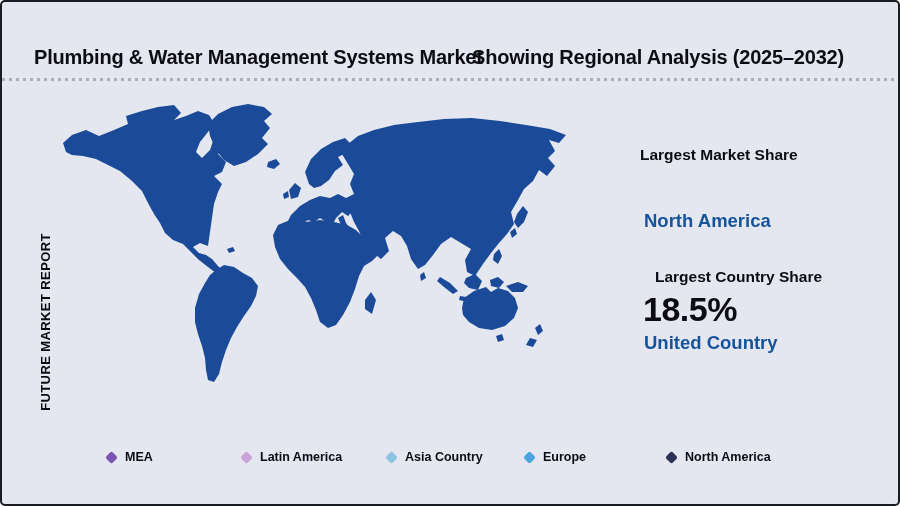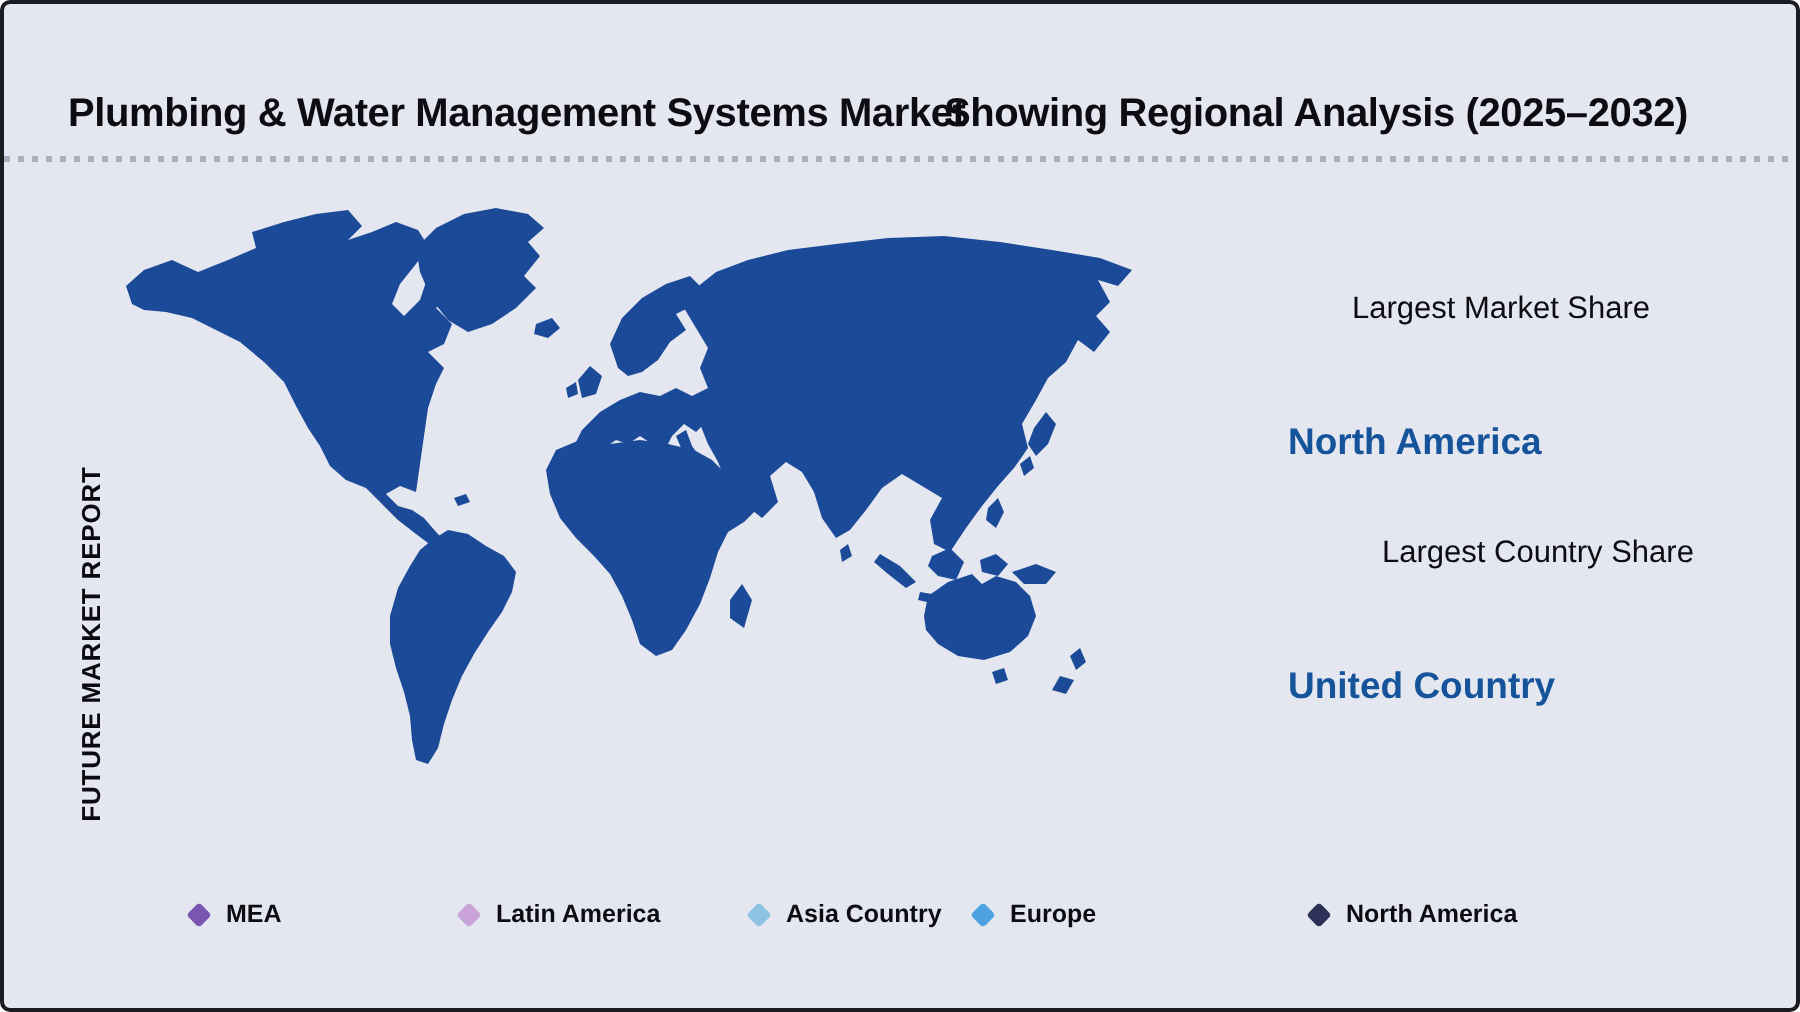--- a/index.html
+++ b/index.html
@@ -27,33 +27,33 @@
   }
   .watermark{
     position:absolute;left:-56px;top:312px;width:200px;height:16px;
     text-align:center;white-space:nowrap;
     transform:rotate(-90deg);
     font-size:13px;font-weight:bold;letter-spacing:0.4px;color:#0a0a10;
   }
   .map-wrap{position:absolute;left:60px;top:92px;width:560px;height:310px;}
   .map-wrap svg{display:block;}
   .map-wrap path{fill:#1b4a99;stroke:none;}
-  .stat-label{position:absolute;left:674px;font-size:15.5px;font-weight:normal;white-space:nowrap;}
+  .stat-label{position:absolute;left:638px;font-size:15.5px;font-weight:bold;white-space:nowrap;}
   .stat-value{position:absolute;left:641px;font-size:34px;font-weight:800;letter-spacing:-0.5px;white-space:nowrap;}
   .stat-region{position:absolute;left:642px;font-size:18.5px;font-weight:bold;color:#15549a;white-space:nowrap;}
   .lbl1{top:144px;} .val1{top:166px;} .reg1{top:208px;}
   .lbl2{top:266px;margin-left:15px;} .val2{top:288px;} .reg2{top:330px;}
   .legend-item{
-    position:absolute;top:448px;display:flex;align-items:center;gap:9px;
+    position:absolute;top:448px;display:flex;align-items:center;gap:9px;margin-left:12px;
   }
   .legend-marker{
     width:9px;height:9px;border-radius:2px;transform:rotate(45deg);flex:0 0 auto;
   }
   .legend-label{font-size:12.5px;font-weight:bold;white-space:nowrap;}
-  .li1{left:93px;} .li2{left:228px;justify-content:flex-end;} .li3{left:373px;} .li4{left:485px;} .li5{left:653px;}
+  .li1{left:93px;} .li2{left:228px;justify-content:flex-end;} .li3{left:373px;} .li4{left:511px;} .li5{left:653px;}
   .mk-mea{background:#7b55b2;}
   .mk-latam{background:#c9a3d9;}
   .mk-apac{background:#8fc3e4;}
   .mk-eu{background:#4da3e0;}
   .mk-na{background:#2b3157;}
 </style>
 </head>
 <body>
 
 <div class="frame">
@@ -116,20 +116,21 @@
 
       <path d="M473,234 L478,230 L481,237 L476,241 Z"></path>
       <path d="M468,244 L475,246 L471,253 L464,251 Z"></path>
     </svg>
   </div>
 
   <div class="stat-label lbl1">Largest Market Share</div>
   <div class="stat-region reg1">North America</div>
 
   <div class="stat-label lbl2">Largest Country Share</div>
+  <div class="stat-value val2">18.5%</div>
   <div class="stat-region reg2">United Country</div>
 
   <div class="legend-item li1">
     <span class="legend-marker mk-mea"></span>
     <span class="legend-label">MEA</span>
   </div>
   <div class="legend-item li2">
     <span class="legend-marker mk-latam"></span>
     <span class="legend-label">Latin America</span>
   </div>

